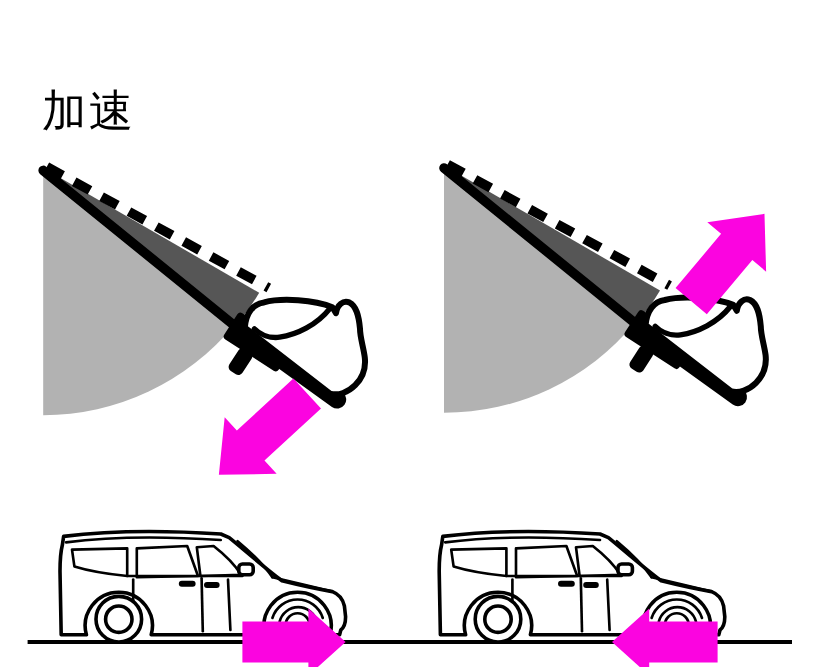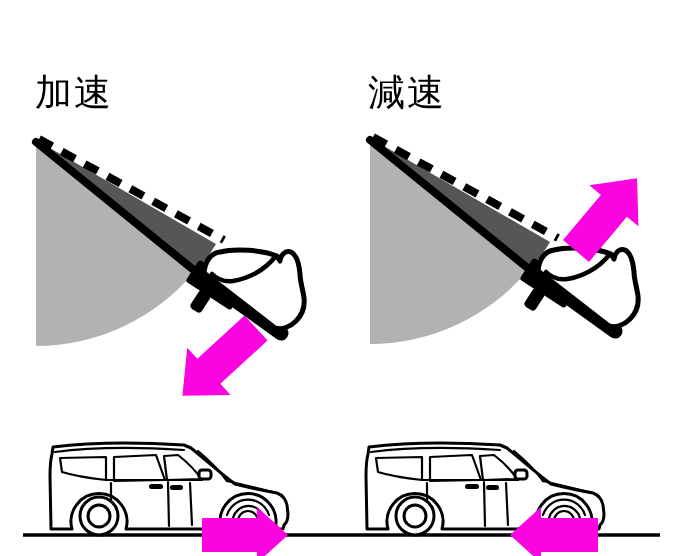--- a/index.html
+++ b/index.html
@@ -83,14 +83,13 @@
     <use href="#pedal-diagram" transform="translate(36,96)"></use>
     <use href="#pedal-diagram" transform="translate(370,94)"></use>
 
     <path class="arrow" transform="translate(256,284) rotate(137.4)" d="M0,-17 L64,-17 L64,-32 L100,0 L64,32 L64,17 L0,17 Z"></path>
     <path class="arrow" transform="translate(576,207) rotate(-50)" d="M0,-17 L59,-17 L59,-32 L95,0 L59,32 L59,17 L0,17 Z"></path>
     <path class="arrow" transform="translate(202,491)" d="M0,-17 L55,-17 L55,-28 L86,0 L55,28 L55,17 L0,17 Z"></path>
     <path class="arrow" transform="translate(598,491) rotate(180)" d="M0,-17 L57,-17 L57,-28 L88,0 L57,28 L57,17 L0,17 Z"></path>
   </svg>
 
   <div class="panel-title accel">加速</div>
-  <div class="panel-title decel">減速</div>
 </div>
 
 </body></html>

